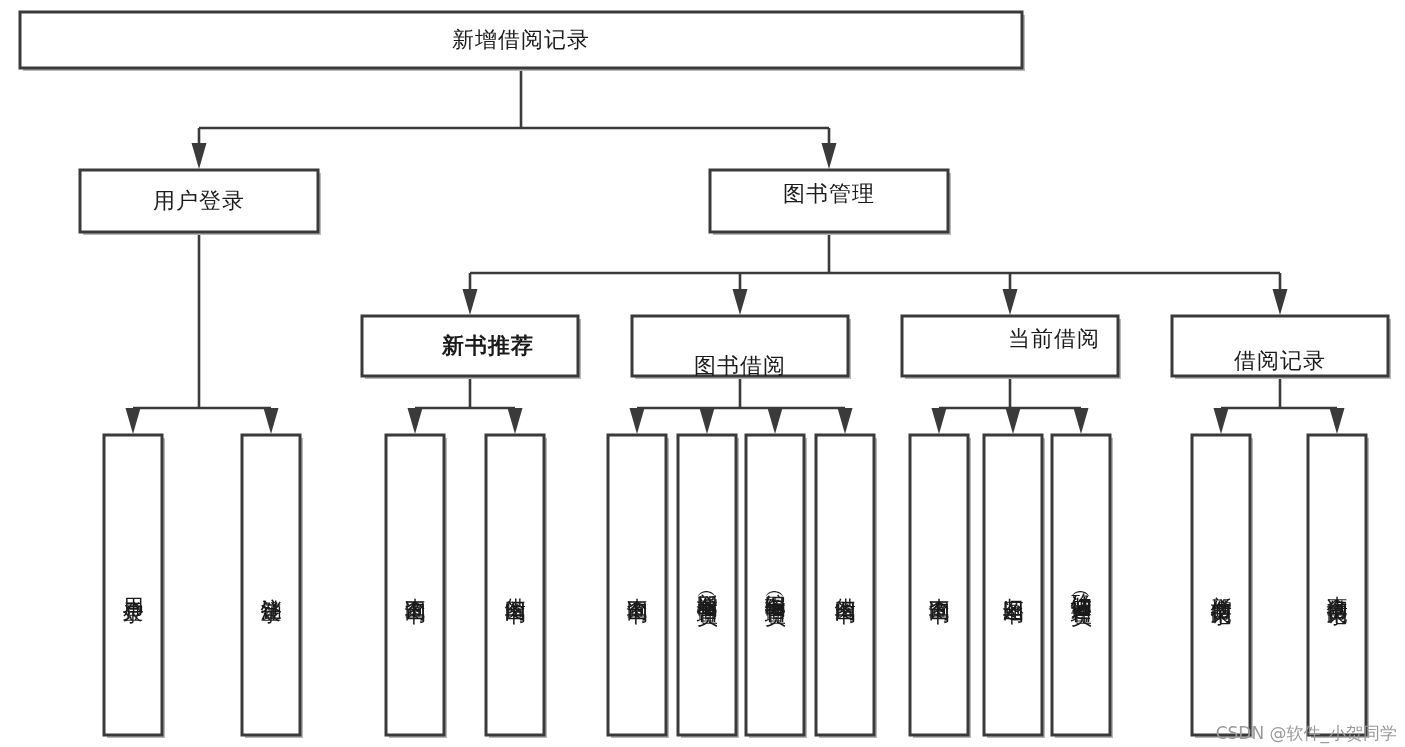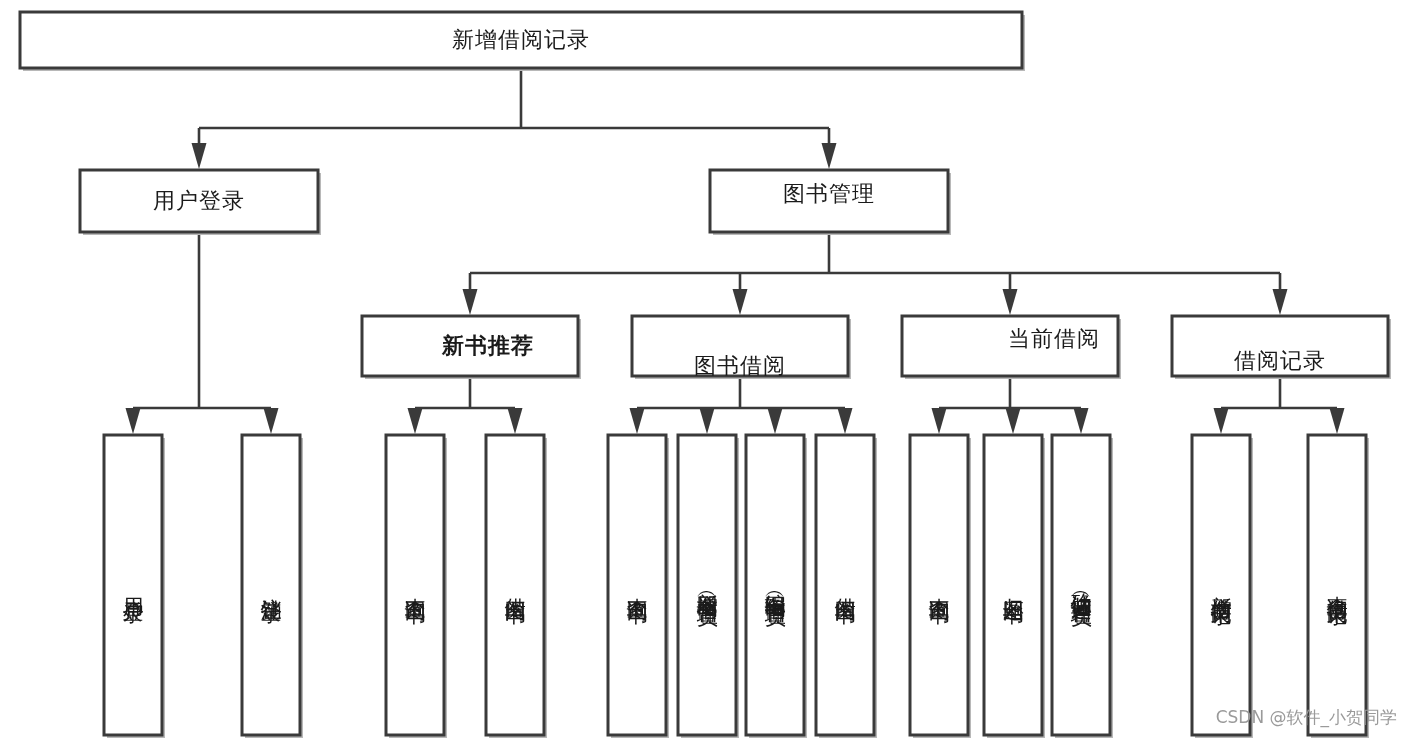--- a/index.html
+++ b/index.html
@@ -74,21 +74,21 @@
   .htext {
     font-family: "DejaVu Sans", "Liberation Sans", sans-serif;
     font-size: 22px;
     color: #1a1a1a;
     white-space: nowrap;
     letter-spacing: 1px;
   }
   #watermark {
     position: absolute;
     right: 8px;
-    bottom: 18px;
+    bottom: 2px;
     font-family: "DejaVu Sans", "Liberation Sans", sans-serif;
     font-size: 17px;
     color: #9a9a9a;
     white-space: nowrap;
   }
 </style>
 </head>
 <body>
 
 <div id="diagram-root">

